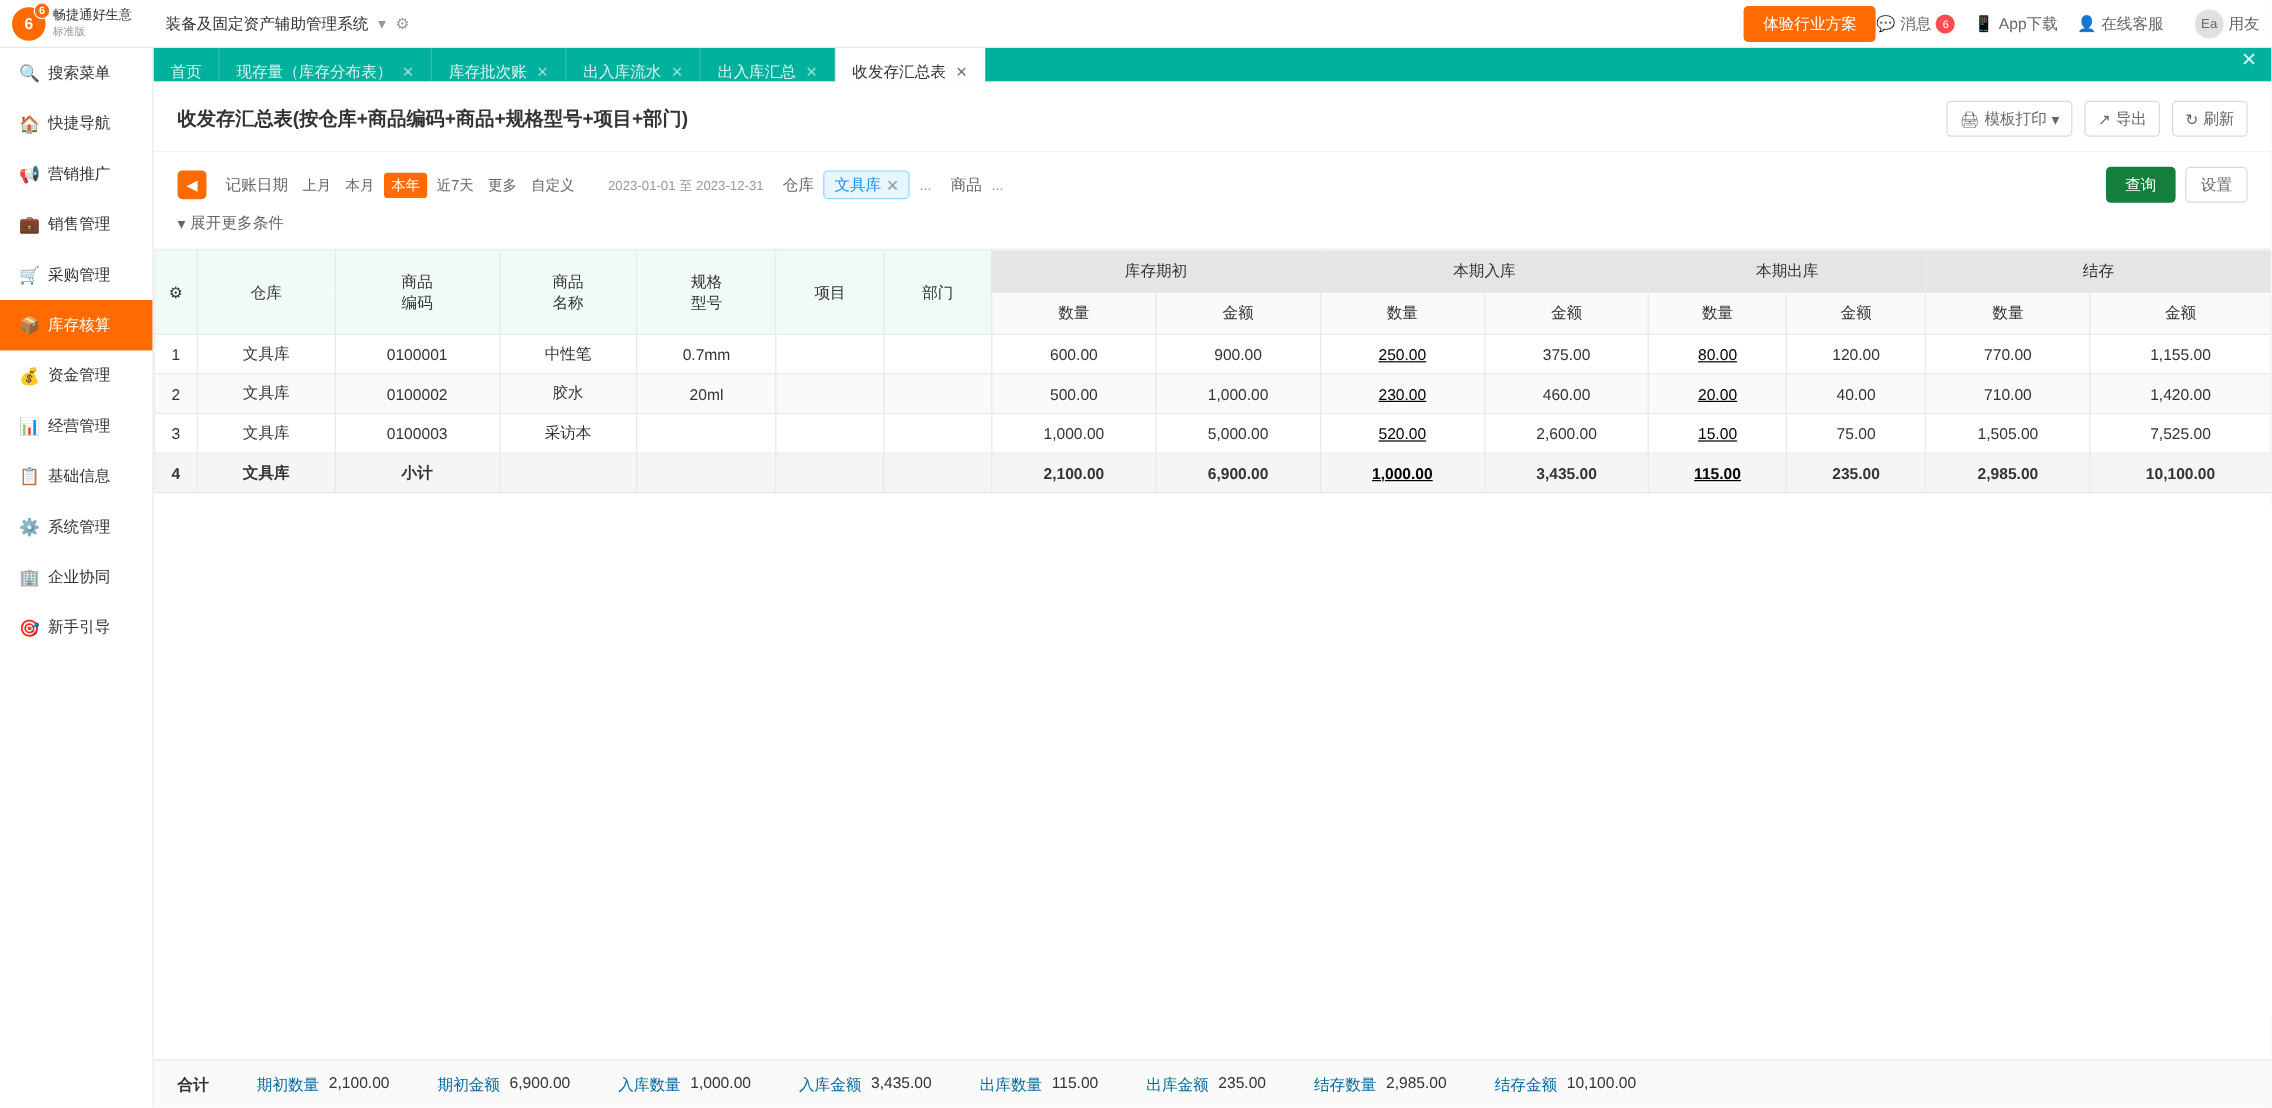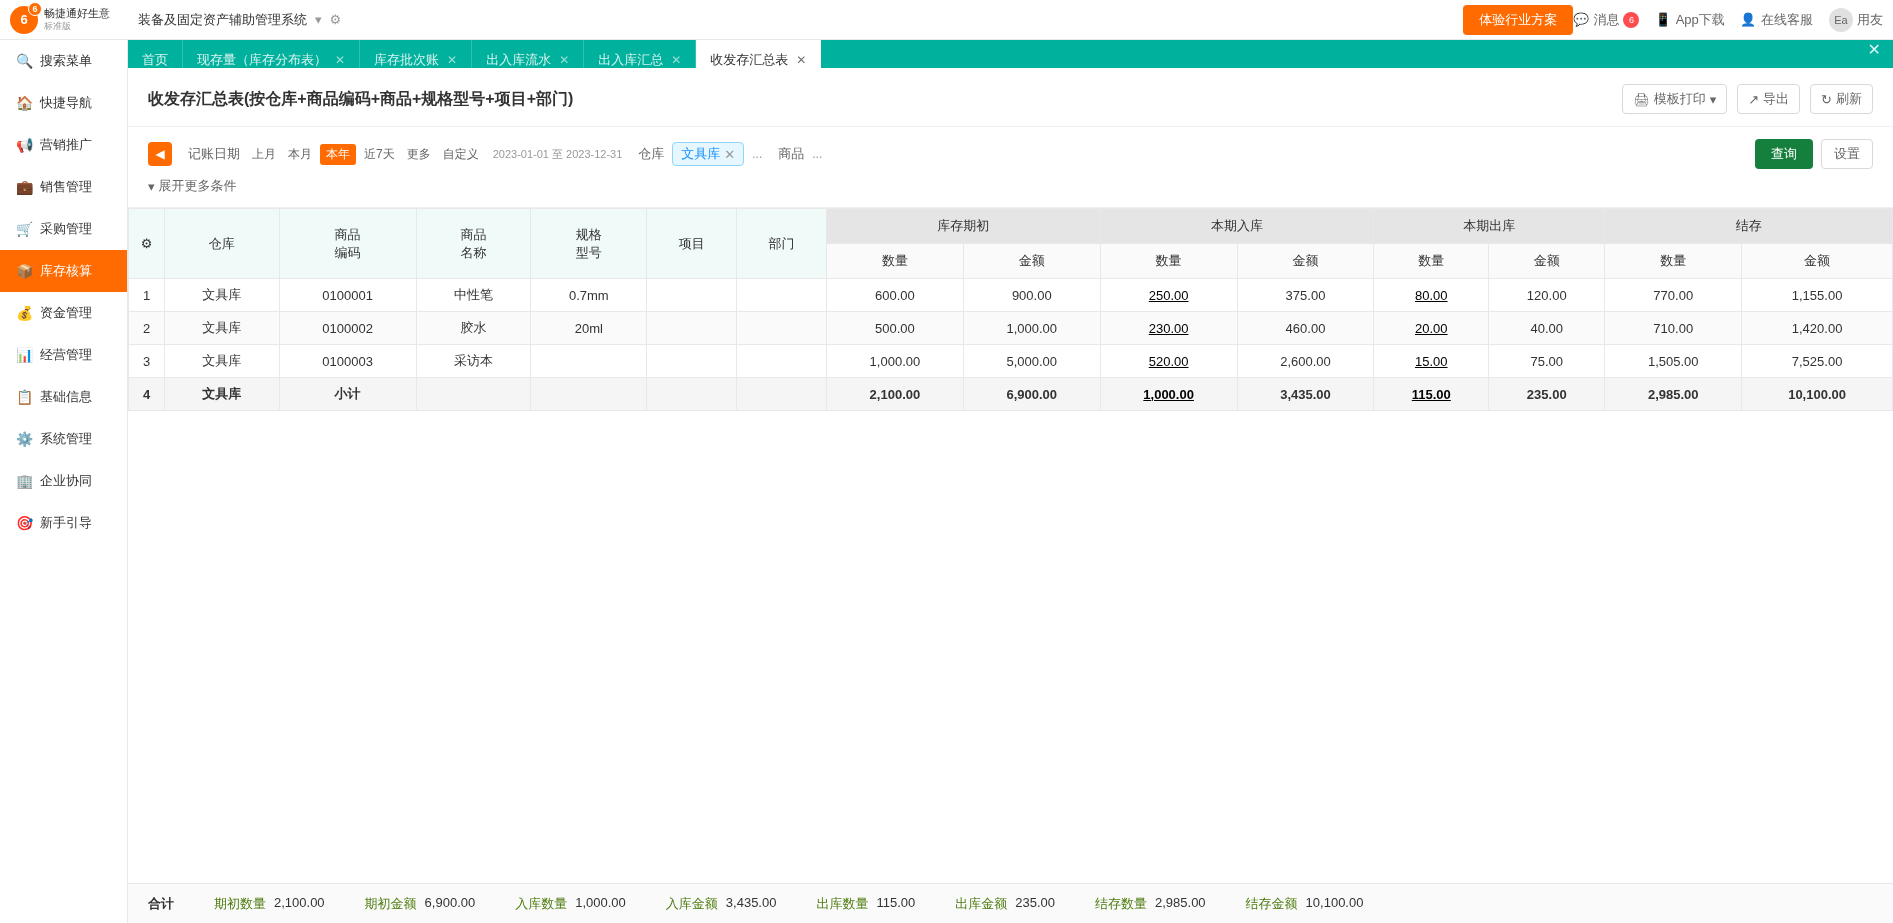--- a/index.html
+++ b/index.html
@@ -12,21 +12,21 @@
     .logo-badge { position: absolute; top: -4px; right: -4px; background: #ff6b00; color: white; font-size: 9px; border-radius: 50%; width: 14px; height: 14px; display: flex; align-items: center; justify-content: center; border: 1px solid white; }
     .top-logo-text { font-size: 11px; color: #333; line-height: 1.3; }
     .top-logo-sub { font-size: 9px; color: #999; }
     .top-system-title { flex: 1; display: flex; align-items: center; gap: 8px; }
     .system-name { font-size: 13px; color: #333; }
     .system-dropdown { color: #999; cursor: pointer; }
     .top-actions { display: flex; align-items: center; gap: 16px; color: #666; font-size: 12px; }
     .btn-trial { background: #ff6b00; color: white; border: none; padding: 6px 16px; border-radius: 4px; cursor: pointer; font-size: 13px; }
     .top-action-item { display: flex; align-items: center; gap: 4px; cursor: pointer; color: #666; font-size: 12px; }
     .msg-badge { background: #ff4d4f; color: white; border-radius: 50%; width: 16px; height: 16px; font-size: 9px; display: flex; align-items: center; justify-content: center; }
-    .user-avatar { width: 24px; height: 24px; background: #e0e0e0; border-radius: 50%; display: flex; align-items: center; justify-content: center; font-size: 11px; color: #666; }
+    .user-avatar { width: 24px; height: 24px; background: #e0e0e0; border-radius: 50%; display: flex; align-items: center; justify-content: center; font-size: 11px; color: #666; margin-left: 10px; }
 
     
     .main-layout { display: flex; flex: 1; overflow: hidden; }
 
     
     .sidebar { width: 128px; background: #fff; border-right: 1px solid #e8e8e8; display: flex; flex-direction: column; flex-shrink: 0; }
     .sidebar-item { display: flex; align-items: center; gap: 8px; padding: 12px 16px; cursor: pointer; color: #333; font-size: 13px; }
     .sidebar-item.active { background: #ff6b00; color: white; }
     .sidebar-icon { font-size: 14px; width: 16px; text-align: center; }
 
@@ -54,21 +54,21 @@
 
     
     .filter-area { padding: 12px 20px; border-bottom: 1px solid #f0f0f0; background: #fff; }
     .filter-row { display: flex; align-items: center; gap: 16px; flex-wrap: wrap; }
     .filter-group { display: flex; align-items: center; gap: 8px; }
     .filter-label { color: #666; font-size: 13px; }
     .filter-arrow { width: 24px; height: 24px; background: #ff6b00; color: white; border-radius: 4px; display: flex; align-items: center; justify-content: center; cursor: pointer; font-size: 12px; }
     .date-quick-btns { display: flex; gap: 4px; align-items: center; }
     .date-btn { color: #666; cursor: pointer; font-size: 12px; padding: 2px 4px; }
     .date-btn.active { background: #ff6b00; color: white; border-radius: 3px; padding: 2px 6px; text-align: center; }
-    .date-range { color: #999; font-size: 11px; margin-left: 2px; }
+    .date-range { color: #999; font-size: 11px; margin-left: 16px; }
     .filter-tag { display: flex; align-items: center; gap: 4px; background: #e6f7ff; border: 1px solid #91d5ff; border-radius: 4px; padding: 2px 8px; color: #1890ff; font-size: 12px; }
     .filter-tag-close { cursor: pointer; color: #999; }
     .filter-more { color: #999; cursor: pointer; font-size: 12px; }
     .expand-btn { display: flex; align-items: center; gap: 4px; color: #666; cursor: pointer; font-size: 12px; margin-top: 8px; }
     .btn-query { background: #15803d; color: white; border: none; padding: 6px 16px; border-radius: 4px; cursor: pointer; font-size: 13px; }
     .btn-settings { border: 1px solid #d9d9d9; background: #fff; color: #666; padding: 5px 12px; border-radius: 4px; cursor: pointer; font-size: 13px; }
 
     
     .table-container { flex: 1; overflow: auto; padding: 0 0 40px; }
     table { width: 100%; border-collapse: collapse; font-size: 13px; }
@@ -76,21 +76,21 @@
     th { border: 1px solid #e8e8e8; padding: 8px 10px; text-align: center; color: #333; font-weight: normal; white-space: nowrap; }
     th.group-header { background: #e5e5e5; }
     td { border: 1px solid #e8e8e8; padding: 7px 10px; text-align: center; color: #333; white-space: nowrap; }
     tr:nth-child(even) { background: #fafafa; }
     tr.subtotal td { font-weight: bold; background: #f5f5f5; }
     td.link-cell { color: #000000; text-decoration: underline; cursor: pointer; margin-left: 48px; }
 
     
     .bottom-bar { height: 40px; background: #fafafa; border-top: 1px solid #e8e8e8; display: flex; align-items: center; padding: 0 20px; gap: 40px; flex-shrink: 0; font-size: 13px; color: #333; }
     .bottom-total-item { display: flex; gap: 8px; }
-    .bottom-total-label { color: #4d7c0f; }
+    .bottom-total-label { color: #0369a1; }
   </style>
 </head>
 <body>
 
 <div class="top-bar">
   <div class="top-logo">
     <div class="logo-icon">
       <span>6</span>
       <div class="logo-badge">6</div>
     </div>

